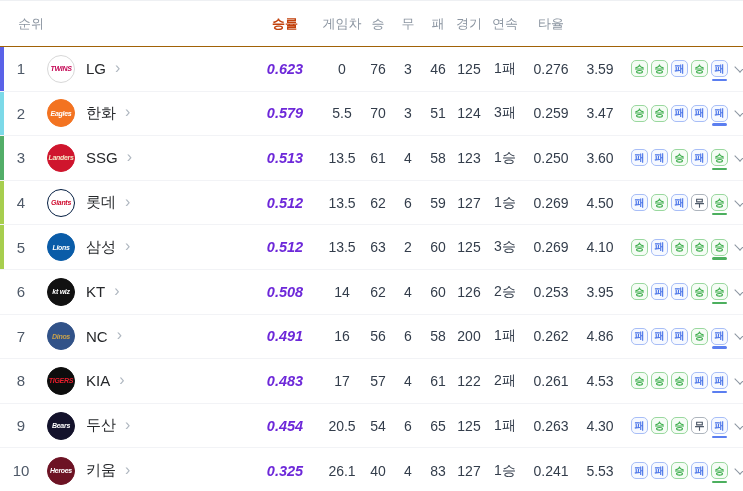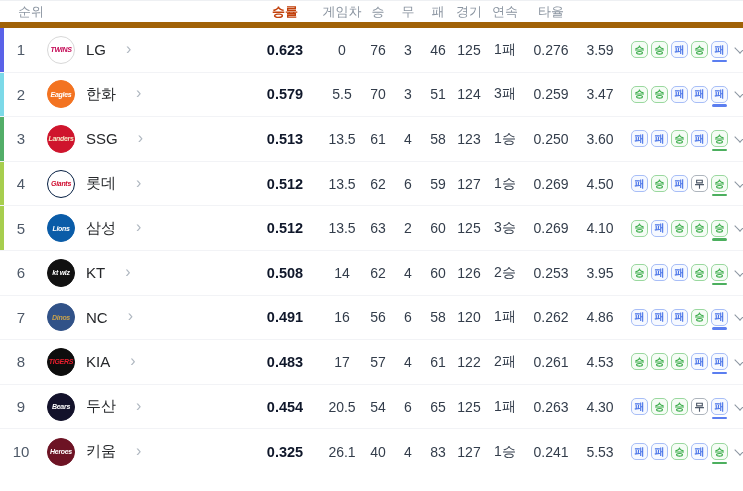--- a/index.html
+++ b/index.html
@@ -7,42 +7,42 @@
   body { font-family:"Liberation Sans","DejaVu Sans",sans-serif; width:743px; }
   .standings { width:743px; border-top:1px solid #eef0f3; }
 
   .grid-row {
     display:grid;
     grid-template-columns:42px 38px 170px 70px 44px 28px 32px 28px 34px 38px 54px 44px 121px;
     align-items:center;
   }
 
   
-  .header-row { height:27px; border-bottom:6px solid #a16207; }
+  .header-row { height:46px; border-bottom:1px solid #a16207; }
   .hcell { font-size:13px; color:#8b95a1; text-align:center; }
   .hcell.rank-h { grid-column:1 / 4; text-align:left; padding-left:18px; }
   .hcell.wr-h { color:#c2410c; font-weight:bold; }
 
   
   .row { height:44.6px; border-bottom:1px solid #f2f3f6; position:relative; }
   .row:last-child { border-bottom:none; }
   .bar { position:absolute; left:0; top:0; bottom:0; width:4px; }
 
   .cell { font-size:14px; color:#333d4b; text-align:center; }
   .rank-cell { font-size:15px; color:#4e5968; }
 
   .logo { width:28px; height:28px; border-radius:50%; display:flex; align-items:center;
           justify-content:center; font-size:7px; font-weight:bold; font-style:italic;
           letter-spacing:-0.3px; overflow:hidden; margin:0 auto; }
 
-  .name-cell { display:flex; align-items:center; gap:20px; padding-left:6px; cursor:pointer; }
+  .name-cell { display:flex; align-items:center; gap:9px; padding-left:6px; cursor:pointer; }
   .team-name { font-size:15px; font-weight:500; color:#26282b; }
   .chev-right { color:#b0b8c1; font-size:16px; line-height:1; margin-top:-2px; }
 
-  .wr-cell { color:#0f172a; font-weight:bold; font-size:14.5px; }
+  .wr-cell { color:#6d28d9; font-weight:bold; font-size:14.5px;font-style:italic; }
 
   .recent-cell { display:flex; align-items:center; gap:3px; padding-left:9px; }
   .badge-slot { position:relative; display:inline-flex; }
   .badge { width:17px; height:17px; border-radius:5px; border:1.5px solid; display:flex;
            align-items:center; justify-content:center; font-size:10px; font-weight:bold;
            background:#fff; }
   .badge.win  { color:#3fae4e; border-color:#9ad89f; background:#f5fcf5; }
   .badge.loss { color:#4a74e8; border-color:#a8bef7; background:#f6f9ff; }
   .badge.draw { color:#4e5968; border-color:#aeb5bd; background:#ffffff; }
   .uline { position:absolute; left:1px; right:1px; bottom:-4px; height:2.5px; border-radius:2px; }
@@ -312,21 +312,21 @@
     </div>
     <div class="cell name-cell">
       <span class="team-name">NC</span>
       <span class="chev-right">›</span>
     </div>
     <div class="cell wr-cell">0.491</div>
     <div class="cell">16</div>
     <div class="cell">56</div>
     <div class="cell">6</div>
     <div class="cell">58</div>
-    <div class="cell">120</div>
+    <div class="cell">200</div>
     <div class="cell">1패</div>
     <div class="cell">0.262</div>
     <div class="cell">4.86</div>
     <div class="cell recent-cell">
       <span class="badge-slot">
             <span class="badge loss">패</span>
           </span>
           <span class="badge-slot">
             <span class="badge loss">패</span>
           </span>

